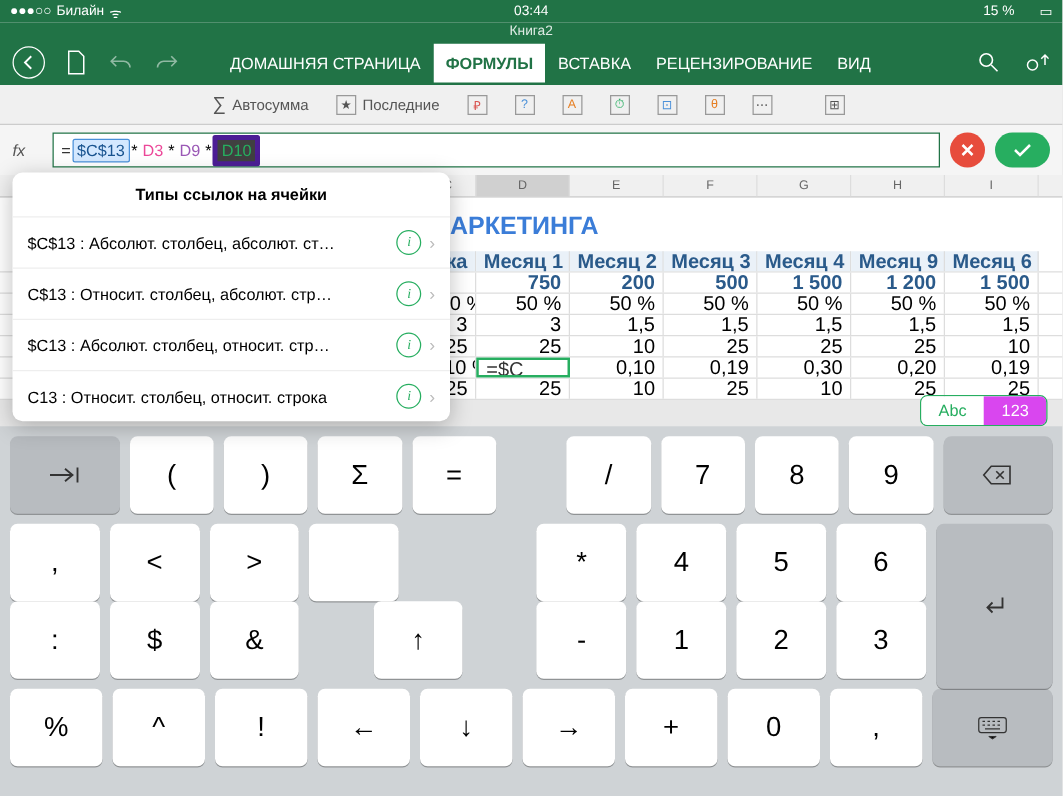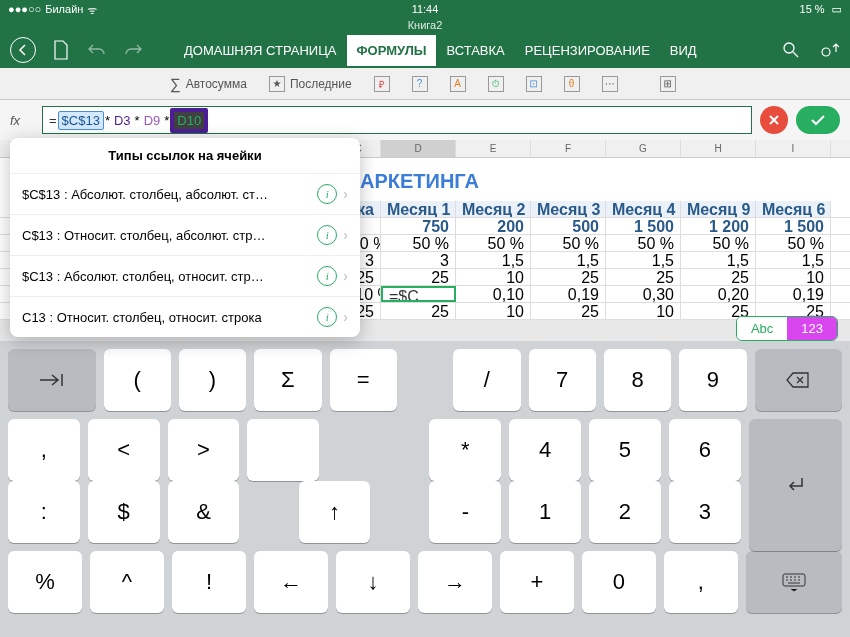--- a/index.html
+++ b/index.html
@@ -1,40 +1,40 @@
 <!DOCTYPE html>
 <html><head>
 <meta charset="utf-8">
 <style>
 *{margin:0;padding:0;box-sizing:border-box;font-family:-apple-system,Helvetica,Arial,sans-serif}
 body{width:850px;height:637px;overflow:hidden;background:#e8e8e8;position:relative}
 .status-bar{height:18px;background:#217346;color:#fff;display:flex;align-items:center;padding:0 8px;font-size:11px;justify-content:space-between}
 .status-left{display:flex;align-items:center;gap:4px}
 .status-center{position:absolute;left:50%;transform:translateX(-50%)}
-.status-right{display:flex;gap:7px}
+.status-right{display:flex;gap:20px}
 .header{background:#217346;color:#fff}
 .title-row{text-align:center;font-size:11px;padding:1px 0;opacity:.85}
 .main-row{display:flex;align-items:center;height:36px;padding:0 10px}
 .toolbar-left{display:flex;gap:14px;align-items:center}
 .icon-btn{width:22px;height:22px;display:flex;align-items:center;justify-content:center;cursor:pointer}
 .back-circle{width:26px;height:26px;border:1.5px solid #fff;border-radius:50%;display:flex;align-items:center;justify-content:center}
 .tabs{display:flex;margin-left:30px;font-size:13px}
 .tab{padding:8px 10px;cursor:pointer;white-space:nowrap}
 .tab.active{background:#fff;color:#217346;font-weight:600}
 .toolbar-right{margin-left:auto;display:flex;gap:16px}
 .ribbon{background:#f0f0f0;height:32px;display:flex;align-items:center;padding:0 170px;gap:22px;border-bottom:1px solid #ccc;font-size:12px;color:#555}
 .ribbon-item{display:flex;align-items:center;gap:5px;cursor:pointer}
 .ribbon-icon{width:16px;height:16px;border:1px solid #999;display:inline-flex;align-items:center;justify-content:center;font-size:10px}
 .formula-row{display:flex;align-items:center;height:40px;padding:6px 10px;gap:8px;background:#f5f5f5}
 .fx-label{font-style:italic;font-size:13px;color:#555;width:24px}
 .formula-input{flex:1;height:28px;border:1px solid #217346;background:#fff;display:flex;align-items:center;padding:0 6px;font-size:13px}
 .formula-input .eq{color:#333}
 .ref{padding:1px 3px;border-radius:2px;margin:0 1px}
 .ref1{background:#d4e8ff;border:1px solid #4a90d9;color:#1a5490}
-.ref2{color:#4c1d95}
+.ref2{color:#ec4899}
 .ref3{color:#9b59b6}
 .ref4{color:#27ae60;border:4px solid #4c1d95;background:#404040}
 .circle-btn{width:28px;height:28px;border-radius:50%;display:flex;align-items:center;justify-content:center;color:#fff;cursor:pointer}
 .btn-cancel{background:#e74c3c}
 .btn-confirm{background:#27ae60;width:44px;border-radius:14px}
 .sheet-area{position:relative;background:#fff}
 .col-headers{display:flex;height:18px;background:#f0f0f0;border-bottom:1px solid #ccc;font-size:10px;color:#666}
 .col-h{border-right:1px solid #ddd;text-align:center;line-height:18px}
 .col-h.active{background:#d0d0d0}
 .sheet-title{font-size:20px;font-weight:700;color:#3b7dd8;padding:12px 0 8px 360px}
@@ -66,21 +66,21 @@
 </style>
 </head>
 <body>
 
 <div class="status-bar">
   <div class="status-left">
     <span>●●●○○</span>
     <span>Билайн</span>
     <span>ᯤ</span>
   </div>
-  <div class="status-center">11:44</div>
+  <div class="status-center">03:44</div>
   <div class="status-right">
     <span>15 %</span>
     <span>▭</span>
   </div>
 </div>
 
 <div class="header">
   <div class="title-row">Книга2</div>
   <div class="main-row">
     <div class="toolbar-left">

